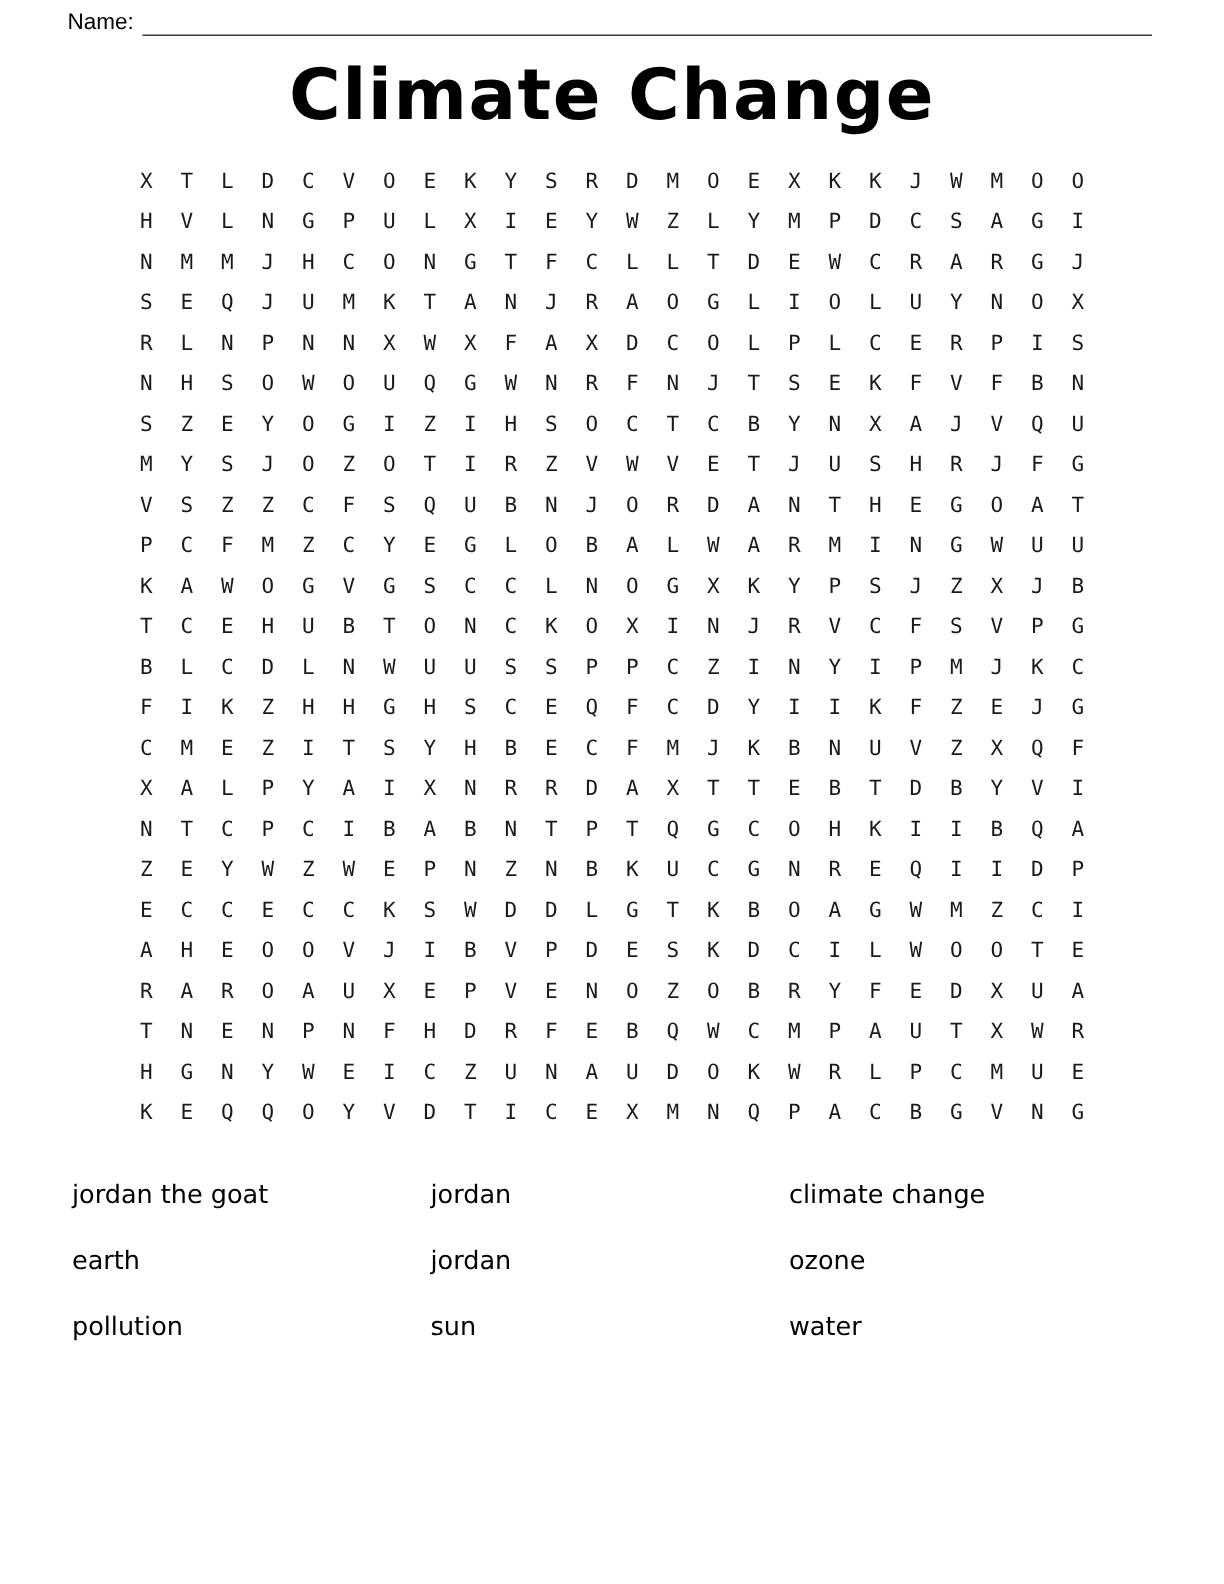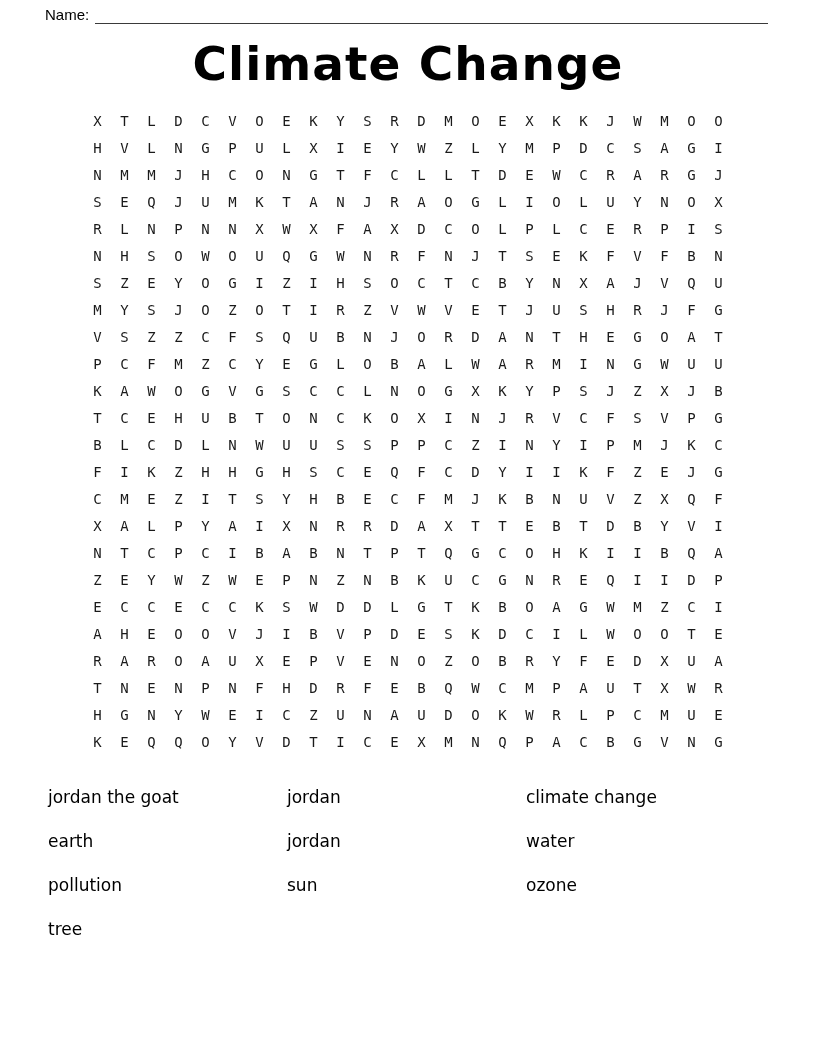--- a/index.html
+++ b/index.html
@@ -712,27 +712,26 @@
         <span class="grid-cell">N</span>
         <span class="grid-cell">G</span>
       </div>
     </div>
 
   <div class="words">
       <div class="word-col">
         <div class="word-item">jordan the goat</div>
         <div class="word-item">earth</div>
         <div class="word-item">pollution</div>
-        <div class="word-item">tree</div>
       </div>
       <div class="word-col">
         <div class="word-item">jordan</div>
         <div class="word-item">jordan</div>
         <div class="word-item">sun</div>
       </div>
       <div class="word-col">
         <div class="word-item">climate change</div>
+        <div class="word-item">ozone</div>
         <div class="word-item">water</div>
-        <div class="word-item">ozone</div>
       </div>
     </div>
 
 </div>
 
 </body></html>

